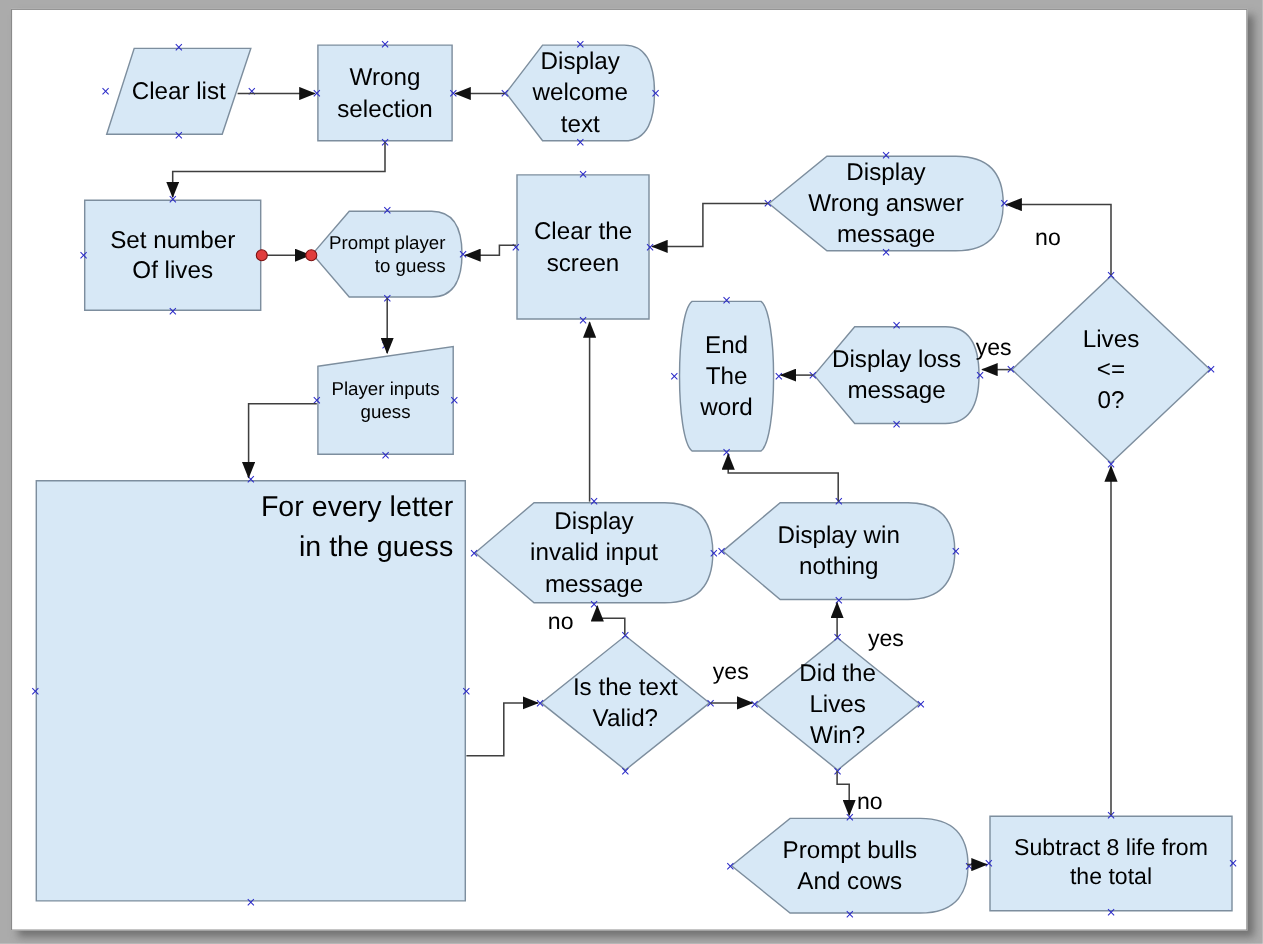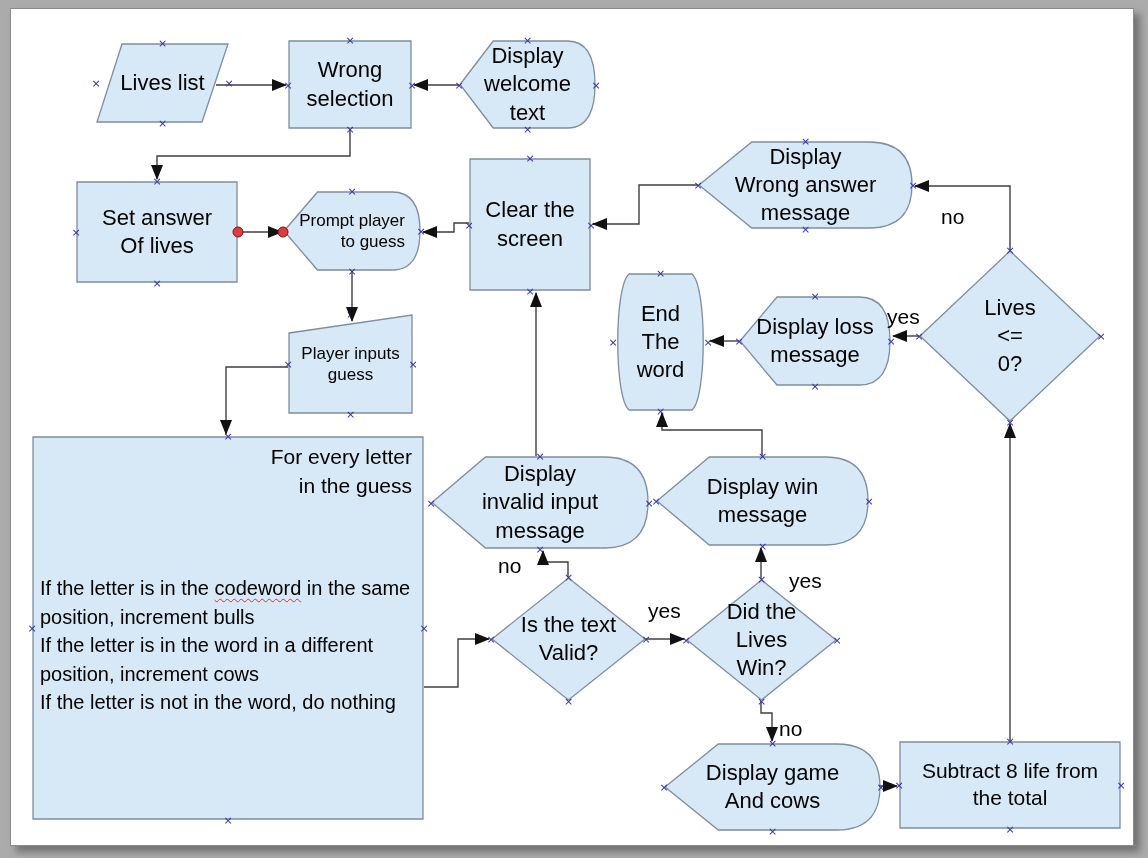--- a/index.html
+++ b/index.html
@@ -25,21 +25,21 @@
   .lbl{
     position:absolute;inset:0;display:flex;align-items:center;justify-content:center;
     text-align:center;white-space:pre-line;font-size:22px;line-height:1.28;color:#000;
     z-index:3;
   }
   .lbl.f-small{font-size:17px;line-height:1.25;}
   .lbl.f-21{font-size:21px;}
   .lbl.align-right{justify-content:flex-end;text-align:right;padding-right:16px;}
   .big-header{
     position:absolute;top:6px;left:0;right:12px;text-align:right;
-    font-size:21px;line-height:1.4;white-space:pre-line;z-index:3;
+    font-size:26px;line-height:1.4;white-space:pre-line;z-index:3;
   }
   .big-body{
     position:absolute;top:138px;left:8px;right:5px;text-align:left;
     font-size:20px;line-height:1.43;white-space:pre-line;z-index:3;
   }
   .misspell{
     text-decoration:underline wavy #e03030;
     text-decoration-thickness:1px;text-underline-offset:3px;
   }
   .cp{
@@ -58,21 +58,21 @@
 </style>
 </head>
 <body>
 
 <div class="page">
 
   <div class="node" style="left:85px;top:34px;width:133px;height:80px">
       <svg width="133" height="80" class="shape-svg">
         <path d="M26 1 H132 L106 79 H1 Z"></path>
       </svg>
-    <div class="lbl">Lives list</div>
+    <div class="lbl">Clear list</div>
   <span class="cp" style="left: 66.5px; top: 0px;">×</span>
       <span class="cp" style="left: 66.5px; top: 80px;">×</span>
       <span class="cp" style="left: 0px; top: 40px;">×</span>
       <span class="cp" style="left: 133px; top: 40px;">×</span>
     </div>
 
   <div class="node" style="left:277px;top:31px;width:124px;height:89px">
       <svg width="124" height="89" class="shape-svg">
         <path d="M1 1 H123 V88 H1 Z"></path>
       </svg>
@@ -94,21 +94,21 @@
   <span class="cp" style="left: 68.5px; top: 0px;">×</span>
       <span class="cp" style="left: 68.5px; top: 89px;">×</span>
       <span class="cp" style="left: 0px; top: 44.5px;">×</span>
       <span class="cp" style="left: 137px; top: 44.5px;">×</span>
     </div>
 
   <div class="node" style="left:65px;top:172px;width:162px;height:102px">
       <svg width="162" height="102" class="shape-svg">
         <path d="M1 1 H161 V101 H1 Z"></path>
       </svg>
-    <div class="lbl">Set answer
+    <div class="lbl">Set number
 Of lives</div>
   <span class="cp" style="left: 81px; top: 0px;">×</span>
       <span class="cp" style="left: 81px; top: 102px;">×</span>
       <span class="cp" style="left: 0px; top: 51px;">×</span>
       <span class="cp" style="left: 162px; top: 51px;">×</span>
     </div>
 
   <div class="node" style="left:272px;top:182px;width:138px;height:80px">
       <svg width="138" height="80" class="shape-svg">
         <path d="M1 40 L34.5 1 H109.4 C131.48 1 137 20 137 40 C137 60 131.48 79 109.4 79 L34.5 79 Z"></path>
@@ -195,23 +195,20 @@
       <span class="cp" style="left: 0px; top: 50px;">×</span>
       <span class="cp" style="left: 125px; top: 50px;">×</span>
     </div>
 
   <div class="node" style="left:21px;top:427px;width:392px;height:384px">
       <svg width="392" height="384" class="shape-svg">
         <path d="M1 1 H391 V383 H1 Z"></path>
       </svg>
     <div class="big-header">For every letter
 in the guess</div>
-    <div class="big-body"><span>If the letter is in the </span><span class="misspell">codeword</span><span> in the same position, increment bulls
-If the letter is in the word in a different position, increment cows
-If the letter is not in the word, do nothing</span></div>
   <span class="cp" style="left: 196px; top: 0px;">×</span>
       <span class="cp" style="left: 196px; top: 384px;">×</span>
       <span class="cp" style="left: 0px; top: 192px;">×</span>
       <span class="cp" style="left: 392px; top: 192px;">×</span>
     </div>
 
   <div class="node" style="left:420px;top:447px;width:218px;height:93px">
       <svg width="218" height="93" class="shape-svg">
         <path d="M1 46.5 L54.5 1 H173.4 C208.28 1 217 23.25 217 46.5 C217 69.75 208.28 92 173.4 92 L54.5 92 Z"></path>
       </svg>
@@ -222,21 +219,21 @@
       <span class="cp" style="left: 109px; top: 93px;">×</span>
       <span class="cp" style="left: 0px; top: 46.5px;">×</span>
       <span class="cp" style="left: 218px; top: 46.5px;">×</span>
     </div>
 
   <div class="node" style="left:645px;top:447px;width:213px;height:90px">
       <svg width="213" height="90" class="shape-svg">
         <path d="M1 45 L53.25 1 H169.4 C203.48 1 212 22.5 212 45 C212 67.5 203.48 89 169.4 89 L53.25 89 Z"></path>
       </svg>
     <div class="lbl">Display win
-message</div>
+nothing</div>
   <span class="cp" style="left: 106.5px; top: 0px;">×</span>
       <span class="cp" style="left: 106.5px; top: 90px;">×</span>
       <span class="cp" style="left: 0px; top: 45px;">×</span>
       <span class="cp" style="left: 213px; top: 45px;">×</span>
     </div>
 
   <div class="node" style="left:480px;top:568px;width:155px;height:124px">
       <svg width="155" height="124" class="shape-svg">
         <path d="M77.5 1 L154 62 L77.5 123 L1 62 Z"></path>
       </svg>
@@ -258,21 +255,21 @@
   <span class="cp" style="left: 75.5px; top: 0px;">×</span>
       <span class="cp" style="left: 75.5px; top: 122px;">×</span>
       <span class="cp" style="left: 0px; top: 61px;">×</span>
       <span class="cp" style="left: 151px; top: 61px;">×</span>
     </div>
 
   <div class="node" style="left:653px;top:734px;width:217px;height:88px">
       <svg width="217" height="88" class="shape-svg">
         <path d="M1 44 L54.25 1 H172.6 C207.32 1 216 22 216 44 C216 66 207.32 87 172.6 87 L54.25 87 Z"></path>
       </svg>
-    <div class="lbl">Display game
+    <div class="lbl">Prompt bulls
 And cows</div>
   <span class="cp" style="left: 108.5px; top: 0px;">×</span>
       <span class="cp" style="left: 108.5px; top: 88px;">×</span>
       <span class="cp" style="left: 0px; top: 44px;">×</span>
       <span class="cp" style="left: 217px; top: 44px;">×</span>
     </div>
 
   <div class="node" style="left:888px;top:732px;width:222px;height:88px">
       <svg width="222" height="88" class="shape-svg">
         <path d="M1 1 H221 V87 H1 Z"></path>

